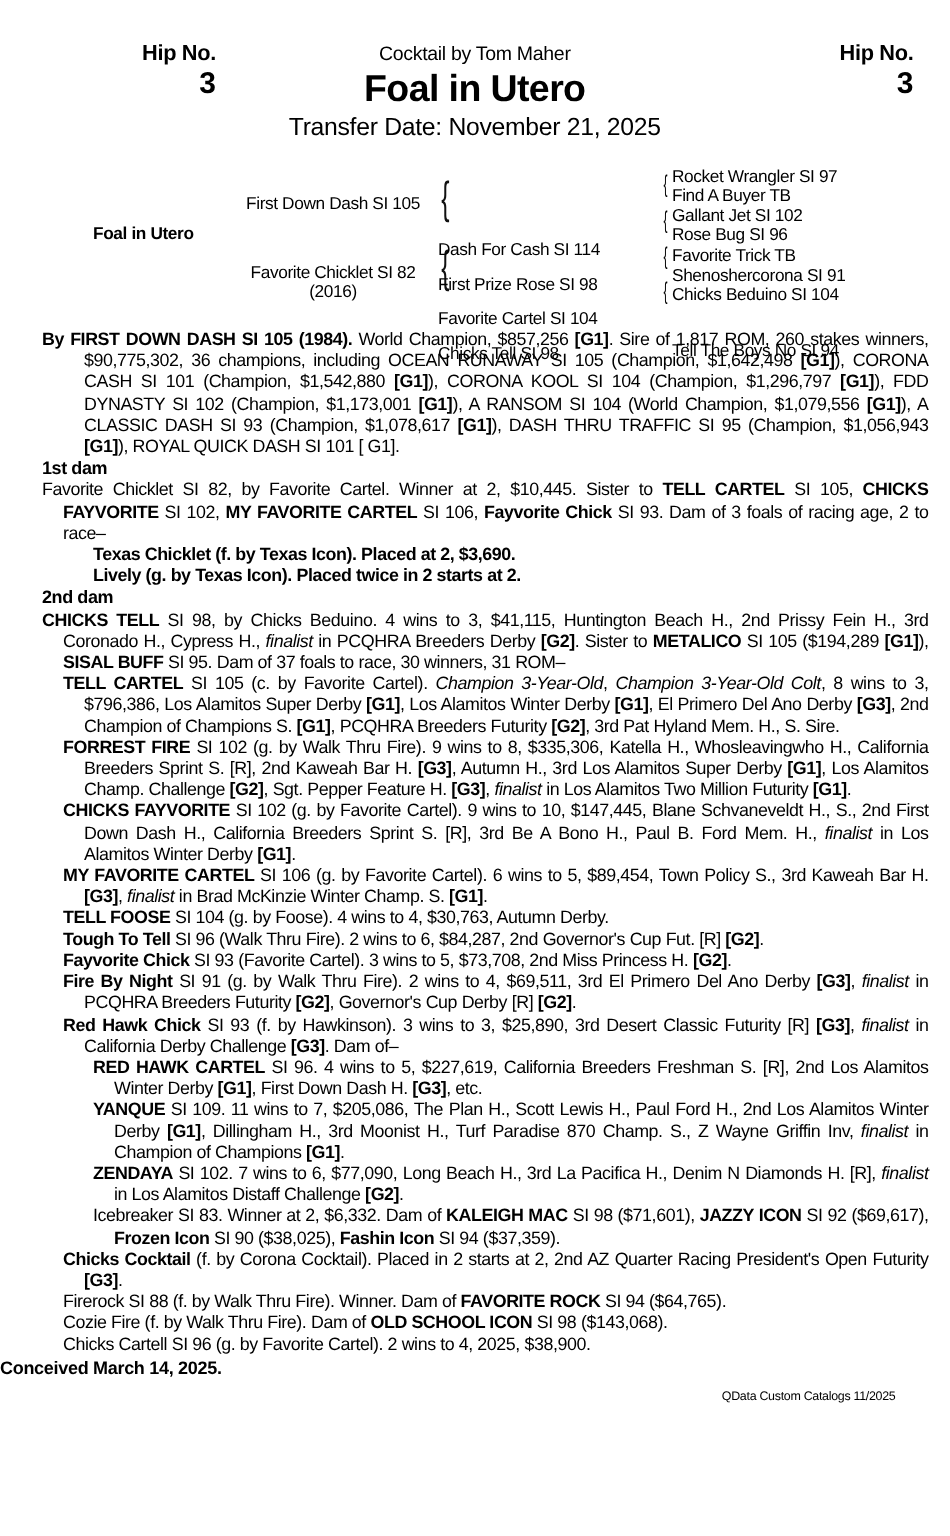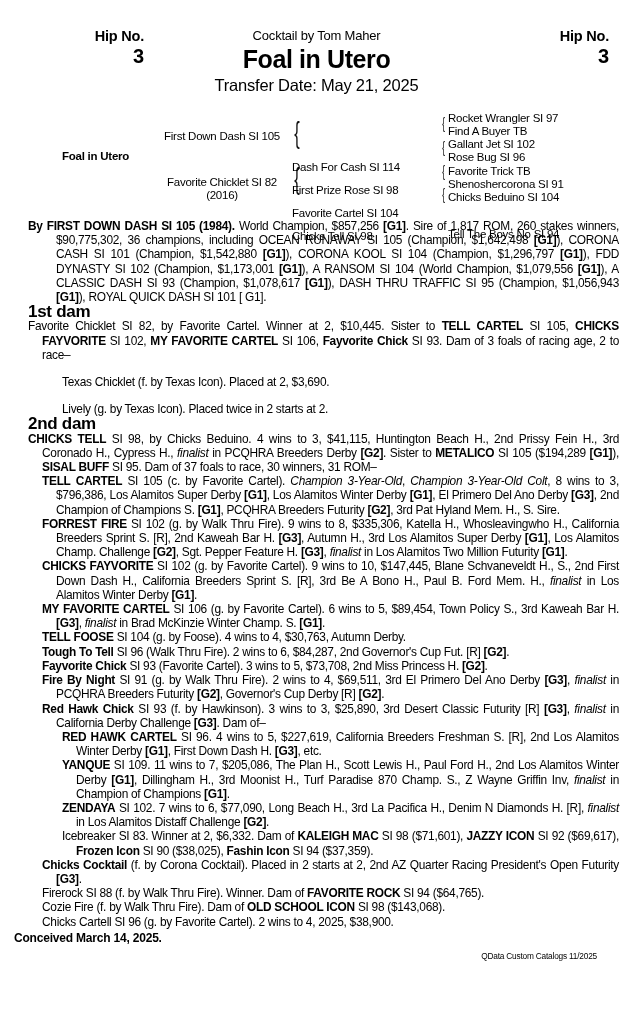--- a/index.html
+++ b/index.html
@@ -140,51 +140,51 @@
     margin-top: 4px;
     text-indent: 0;
     padding-left: 42px;
     text-indent: -28px;
     text-align: justify;
   }
   .dam-head {
     font-weight: bold;
     margin-top: 1px;
     padding-left: 14px;
-    font-size: 17px;
+    font-size: 12px;
     line-height: 14.2px;
   }
   .p1 {
     padding-left: 28px;
     text-indent: -14px;
     margin-top: 0px;
   }
   .p2 {
     padding-left: 48px;
     text-indent: 0px;
-    margin-top: 13px;
+    margin-top: 0px;
+    font-weight: bold;
   }
   .lvl2 {
     padding-left: 42px;
     text-indent: -14px;
   }
   .lvl3 {
     padding-left: 62px;
     text-indent: -14px;
   }
   .just { text-align: justify; }
 
   b { font-weight: bold; }
   i { font-style: italic; }
 
   .conceived {
     font-weight: bold;
     font-size: 12px;
     line-height: 15px;
-    padding-left: 14px;
     margin-top: 2px;
     letter-spacing: -0.2px;
   }
   .footer {
     font-size: 8.3px;
     text-align: right;
     padding-right: 36px;
     margin-top: 5px;
     letter-spacing: -0.2px;
   }
@@ -199,21 +199,21 @@
       <div class="hip-label">Hip No.</div>
       <div class="hip-num">3</div>
     </div>
     <div class="hip-right">
       <div class="hip-label">Hip No.</div>
       <div class="hip-num">3</div>
     </div>
     <div class="head-center">
       <div class="consigned">Cocktail by Tom Maher</div>
       <div class="horse-name">Foal in Utero</div>
-      <div class="transfer-date">Transfer Date: May 21, 2025</div>
+      <div class="transfer-date">Transfer Date: November 21, 2025</div>
     </div>
   </div>
 
   <div class="ped">
     <div class="ped-subject">Foal in Utero</div>
 
     <div class="ped-g2 s">
       <span>First Down Dash SI 105</span>
     </div>
     <div class="ped-g2 d">

